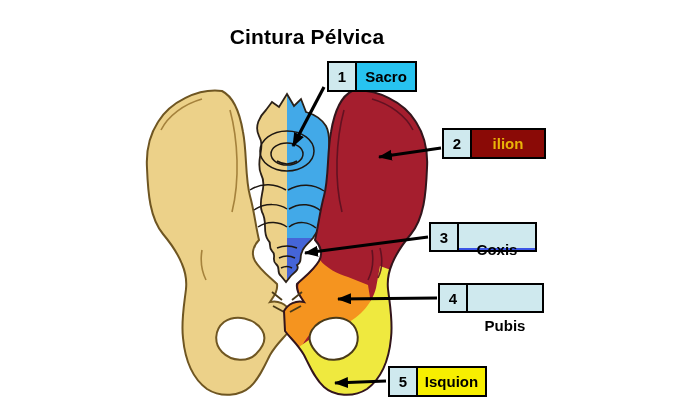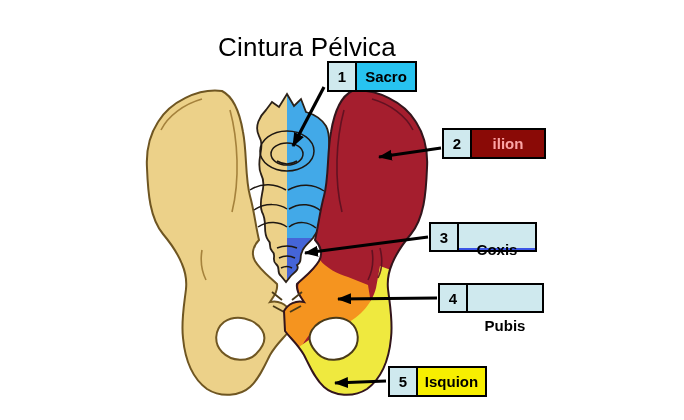--- a/index.html
+++ b/index.html
@@ -1,39 +1,39 @@
 <!DOCTYPE html>
 <html><head>
 <meta charset="utf-8">
 <style>
   html,body{margin:0;padding:0;background:#fff;}
   #canvas{
     position:relative;width:684px;height:420px;background:#ffffff;
     font-family:"Liberation Sans", sans-serif;overflow:hidden;
   }
   #title{
-    position:absolute;left:307px;top:32px;transform:translateX(-50%);
-    font-size:26px;font-weight:normal;color:#000;white-space:nowrap;
+    position:absolute;left:307px;top:25px;transform:translateX(-50%);
+    font-size:21px;font-weight:bold;color:#000;white-space:nowrap;
     letter-spacing:0.2px;
   }
   svg{position:absolute;left:0;top:0;}
   .callout{
     position:absolute;display:flex;align-items:stretch;
     border:2px solid #000;background:#cfe9ee;
     font-weight:bold;font-size:15px;color:#000;line-height:1;
   }
   .callout .num{
     width:26px;display:flex;align-items:center;justify-content:center;
     background:#cfe9ee;border-right:2px solid #000;
   }
   .callout .txt{
     display:flex;align-items:center;justify-content:center;text-align:right;
   }
   #cl1{left:327px;top:61px;height:27px;}  #cl1 .txt{width:58px;background:#27c3f0;}
-  #cl2{left:442px;top:128px;height:27px;} #cl2 .txt{width:72px;background:#8a0a06;color:#fca5a5;}
+  #cl2{left:442px;top:128px;height:27px;} #cl2 .txt{width:72px;background:#8a0a06;color:#eab308;}
   #cl3{left:429px;top:222px;height:26px;} #cl3 .txt{width:76px;background:#3c55e6;margin-top:24px;}
   #cl4{left:438px;top:283px;height:26px;} #cl4 .txt{width:74px;background:#f89a00;margin-top:40px;}
   #cl5{left:388px;top:366px;height:27px;} #cl5 .txt{width:67px;background:#f7ef00;}
 </style>
 </head>
 <body>
 
 <div id="canvas">
 
   <div id="title">Cintura Pélvica</div>

